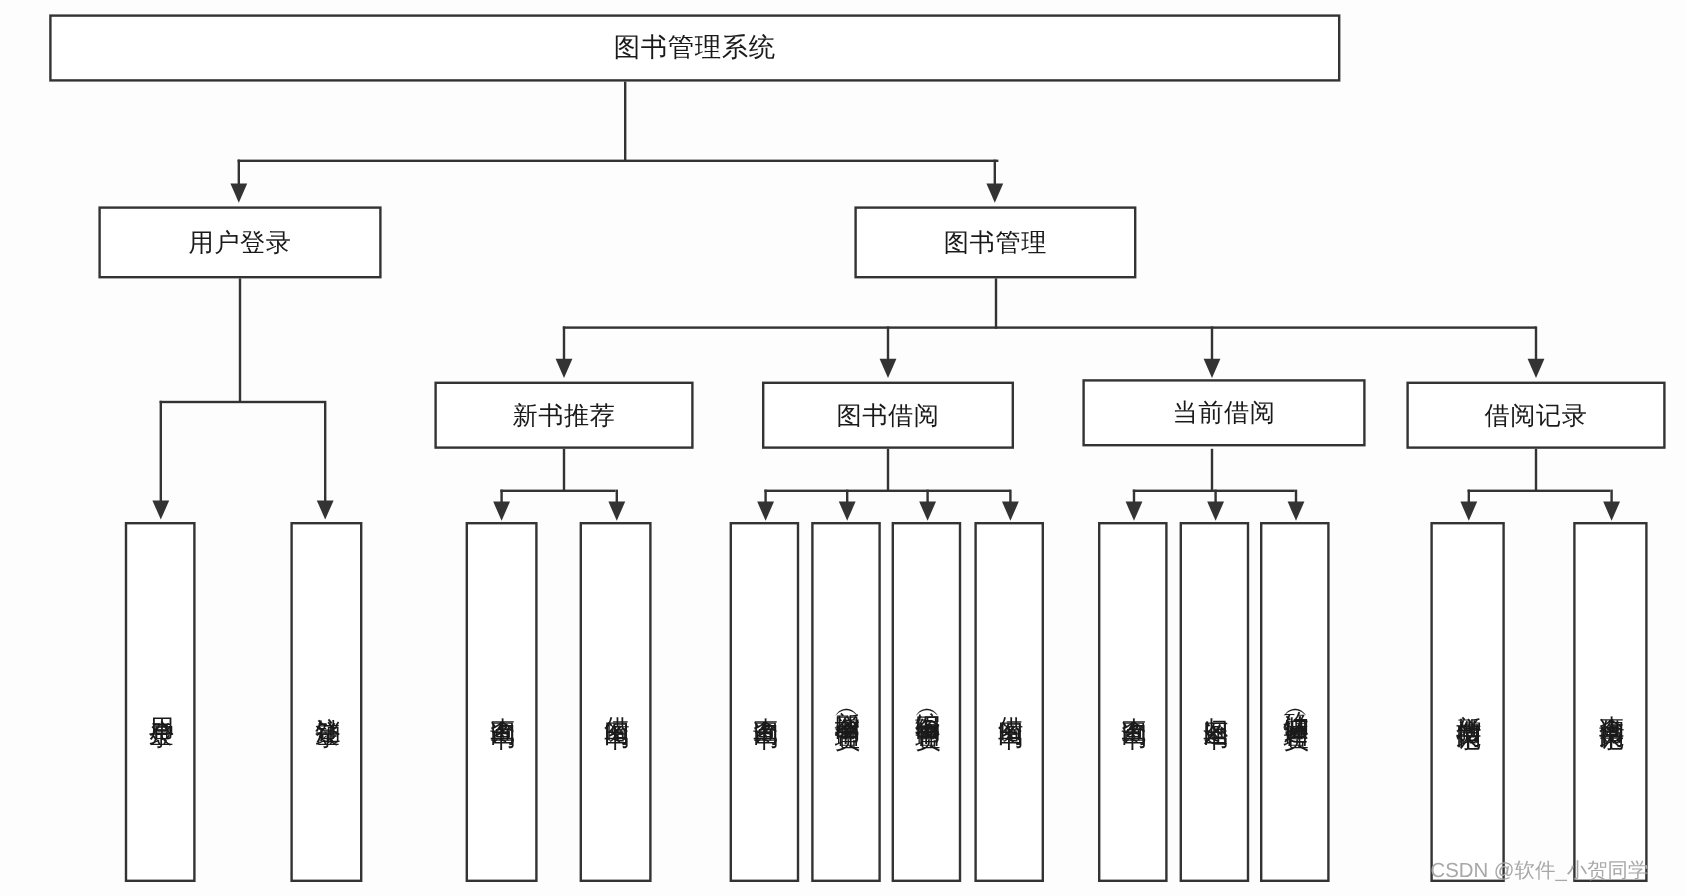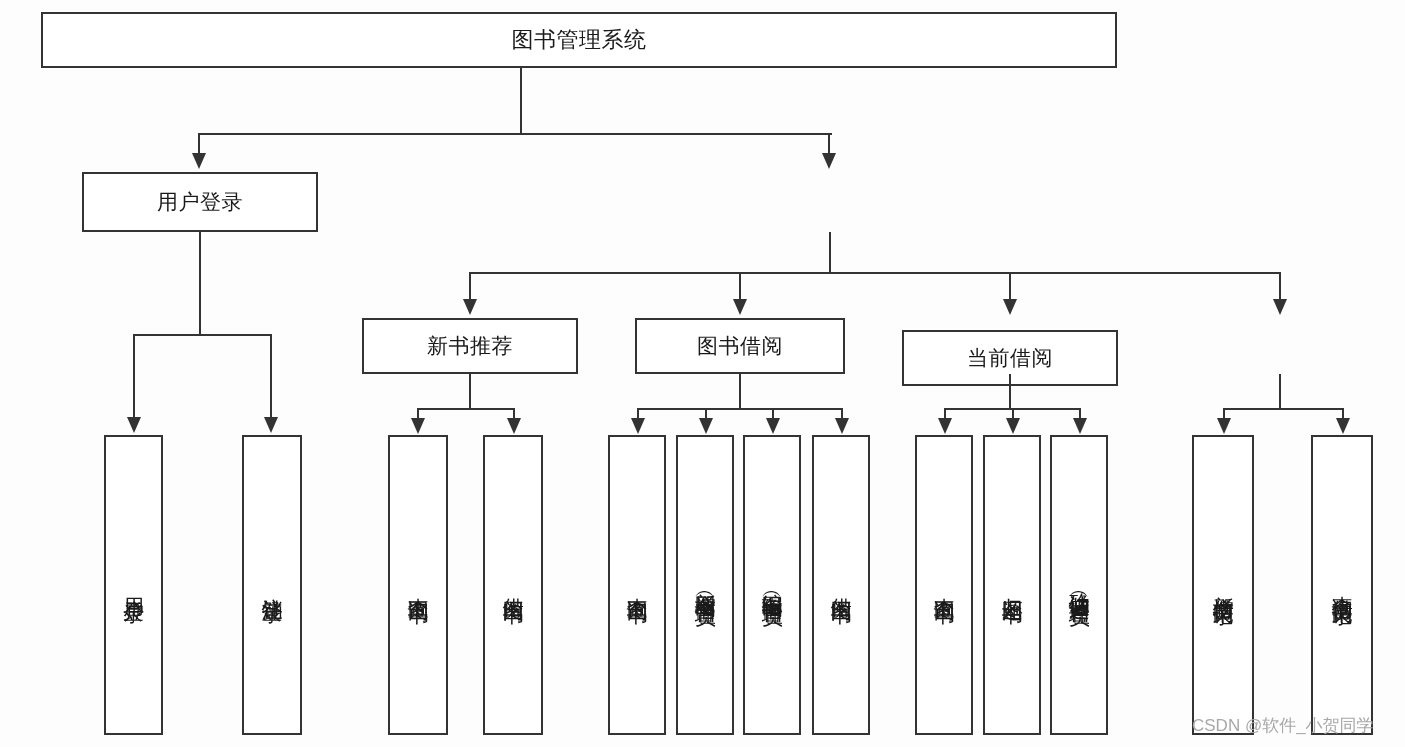--- a/index.html
+++ b/index.html
@@ -68,20 +68,21 @@
   <div class="ln vln" style="left:520px;top:68px;height:66px;"></div>
 
   <div class="ln hln" style="left:198px;top:133px;width:634px;"></div>
 
   <div class="ln vln" style="left:198px;top:133px;height:22px;"></div>
   <div class="arrow" style="left:192px;top:153px;"></div>
   <div class="ln vln" style="left:828px;top:133px;height:22px;"></div>
   <div class="arrow" style="left:822px;top:153px;"></div>
 
   <div class="node horiz" style="left:82px;top:172px;width:236px;height:60px;">用户登录</div>
+  <div class="node horiz" style="left:712px;top:172px;width:235px;height:60px;">图书管理</div>
 
   <div class="ln vln" style="left:199px;top:232px;height:103px;"></div>
   <div class="ln hln" style="left:133px;top:334px;width:137px;"></div>
   <div class="ln vln" style="left:133px;top:334px;height:84px;"></div>
   <div class="arrow" style="left:127px;top:417px;"></div>
   <div class="ln vln" style="left:270px;top:334px;height:84px;"></div>
   <div class="arrow" style="left:264px;top:417px;"></div>
 
   <div class="ln vln" style="left:829px;top:232px;height:42px;"></div>
   <div class="ln hln" style="left:469px;top:272px;width:811px;"></div>
@@ -89,21 +90,22 @@
   <div class="arrow" style="left:463px;top:299px;"></div>
   <div class="ln vln" style="left:739px;top:272px;height:28px;"></div>
   <div class="arrow" style="left:733px;top:299px;"></div>
   <div class="ln vln" style="left:1009px;top:272px;height:28px;"></div>
   <div class="arrow" style="left:1003px;top:299px;"></div>
   <div class="ln vln" style="left:1279px;top:272px;height:28px;"></div>
   <div class="arrow" style="left:1273px;top:299px;"></div>
 
   <div class="node horiz" style="left:635px;top:318px;width:210px;height:56px;">图书借阅</div>
   <div class="node horiz" style="left:362px;top:318px;width:216px;height:56px;">新书推荐</div>
-  <div class="node horiz" style="left:902px;top:330px;width:216px;height:56px;">当前借阅</div>
+  <div class="node horiz" style="left:902px;top:316px;width:236px;height:56px;">当前借阅</div>
+  <div class="node horiz" style="left:1172px;top:318px;width:216px;height:56px;">借阅记录</div>
 
   <div class="ln vln" style="left:469px;top:374px;height:35px;"></div>
   <div class="ln hln" style="left:417px;top:408px;width:96px;"></div>
   <div class="ln vln" style="left:417px;top:408px;height:11px;"></div>
   <div class="arrow" style="left:411px;top:418px;"></div>
   <div class="ln vln" style="left:513px;top:408px;height:11px;"></div>
   <div class="arrow" style="left:507px;top:418px;"></div>
 
   <div class="ln vln" style="left:739px;top:374px;height:35px;"></div>
   <div class="ln hln" style="left:637px;top:408px;width:205px;"></div>

